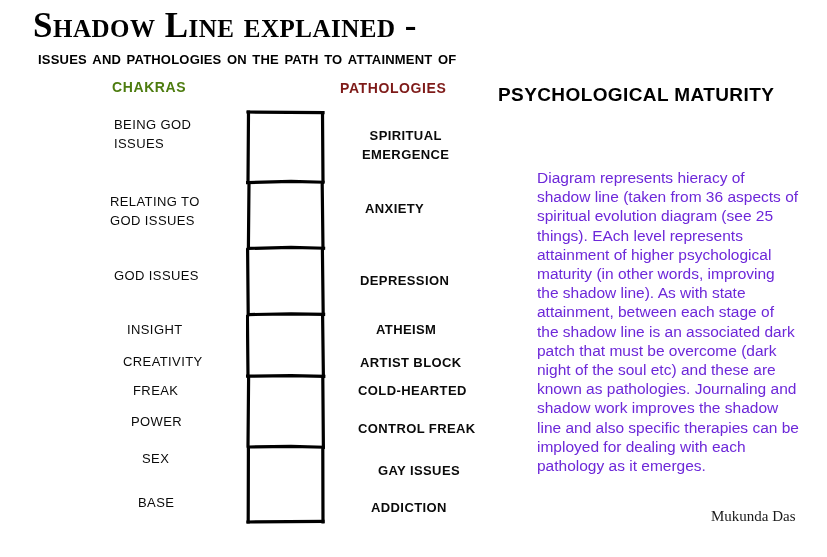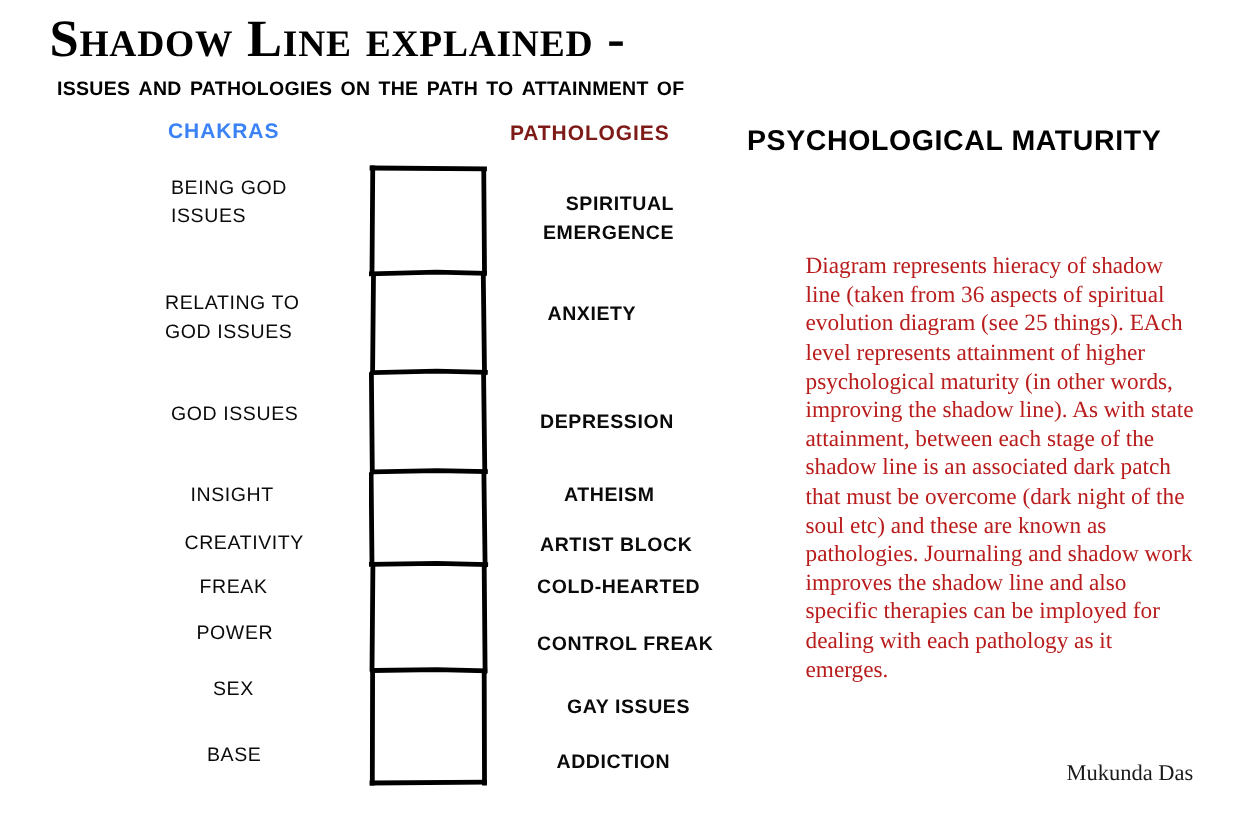--- a/index.html
+++ b/index.html
@@ -51,21 +51,21 @@
     position: absolute;
     font-family: "Liberation Sans", sans-serif;
     font-weight: bold;
     font-size: 14px;
     letter-spacing: 0.6px;
     white-space: nowrap;
   }
   #header-chakras {
     left: 112px;
     top: 79px;
-    color: #3b82f6;
+    color: #4d7c0f;
   }
   #header-pathologies {
     left: 340px;
     top: 80px;
     color: #7E1A18;
   }
   #header-psych-maturity {
     left: 498px;
     top: 84px;
     font-size: 19px;
@@ -100,33 +100,33 @@
   
   .pathology-label {
     position: absolute;
     font-family: "Liberation Sans", sans-serif;
     font-weight: bold;
     font-size: 13px;
     letter-spacing: 0.4px;
     line-height: 19px;
     color: #0a0a0a;
     white-space: pre-line;
-    text-align: right;
+    text-align: center;
   }
 
   
   #description {
     position: absolute;
     left: 537px;
     top: 168px;
     width: 262px;
-    font-family: Liberation Serif, serif;
+    font-family: Liberation Sans, sans-serif;
     font-size: 15.5px;
     line-height: 19.2px;
-    color: #b91c1c;
+    color: #6d28d9;
     text-align: left;
   }
 
   
   #signature {
     position: absolute;
     left: 711px;
     top: 508px;
     font-family: "Liberation Serif", serif;
     font-size: 15px;

